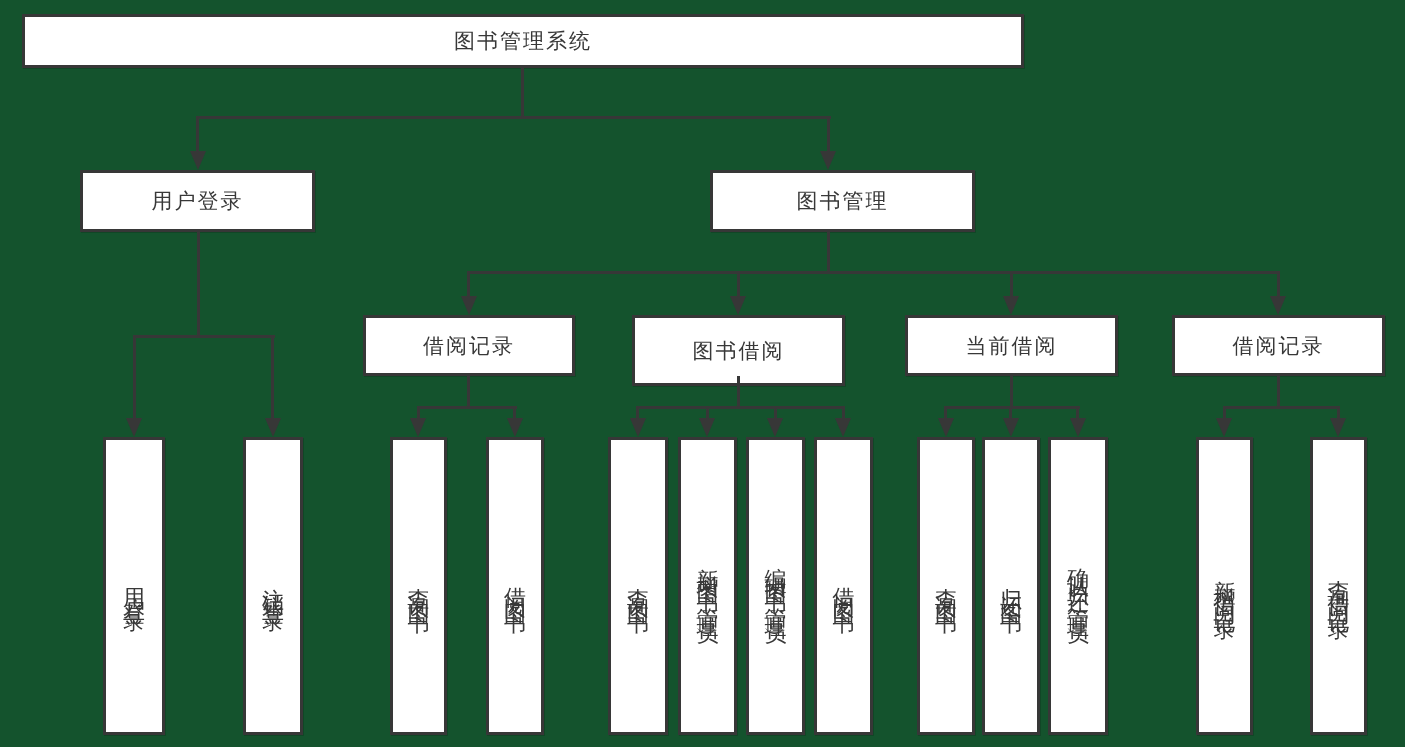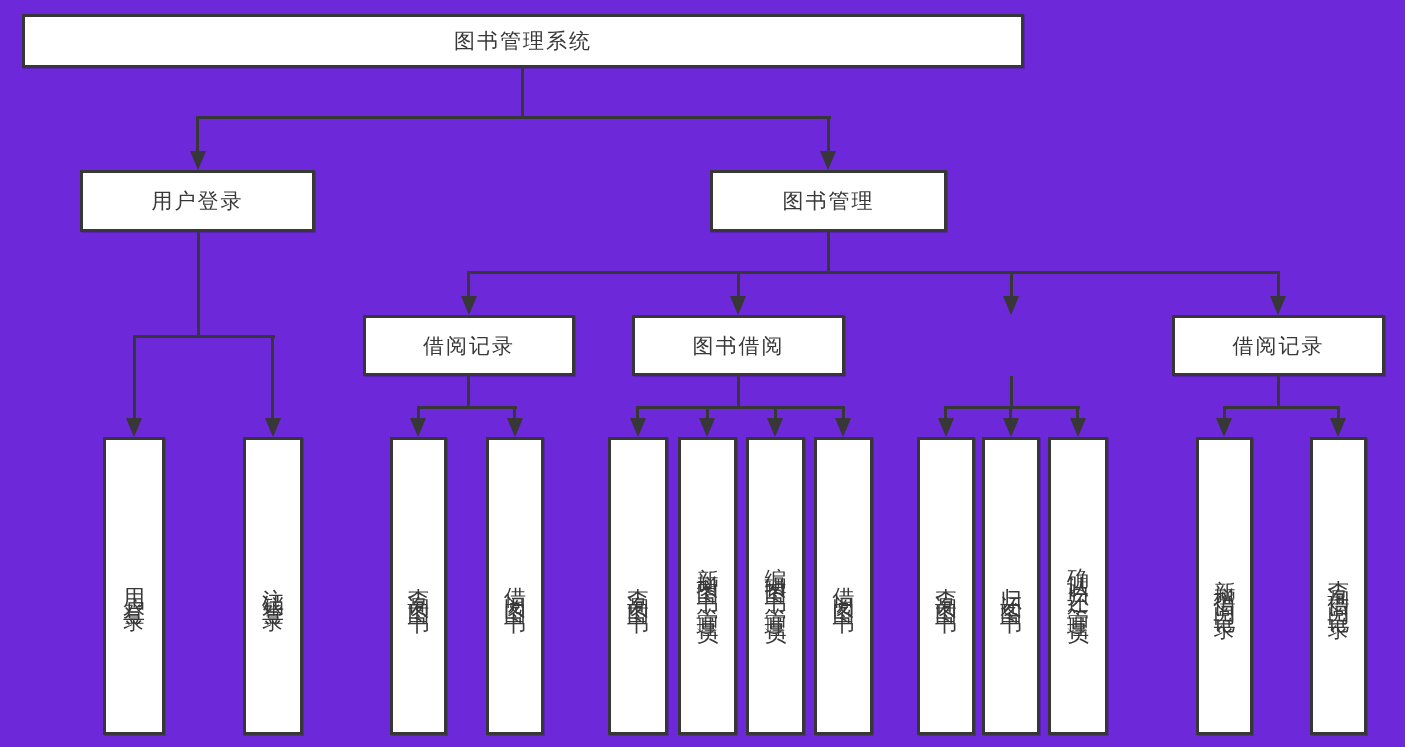--- a/index.html
+++ b/index.html
@@ -1,17 +1,17 @@
 <!DOCTYPE html>
 <html><head>
 <meta charset="utf-8">
 <style>
   html,body{margin:0;padding:0;background:#ffffff;}
   .canvas{
-    position:relative;width:1405px;height:747px;background:#6d28d9;
+    position:relative;width:1405px;height:747px;background:#14532d;
     font-family:"Liberation Sans","DejaVu Sans",sans-serif;color:#383838;
     overflow:hidden;
   }
   .box{
     position:absolute;background:#ffffff;border:3px solid #373737;
     box-sizing:border-box;display:flex;align-items:center;justify-content:center;
     box-shadow:1px 1px 0 rgba(0,0,0,0.15);
   }
   .hnode{font-size:21px;letter-spacing:2px;}
   .root{left:22px;top:14px;width:1002px;height:54px;}
@@ -37,29 +37,32 @@
 
 <div class="canvas">
 
   <div class="box root hnode">
     <span>图书管理系统</span>
   </div>
 
   <div class="box hnode" style="left:80px;top:170px;width:235px;height:62px;">
     <span>用户登录</span>
   </div>
-  <div class="box hnode" style="left:710px;top:170px;width:237px;height:62px;">
+  <div class="box hnode" style="left:710px;top:170px;width:265px;height:62px;">
     <span>图书管理</span>
   </div>
 
   <div class="box hnode" style="left:363px;top:315px;width:212px;height:61px;">
     <span>借阅记录</span>
   </div>
-  <div class="box hnode" style="left:632px;top:315px;width:213px;height:61px;">
+  <div class="box hnode" style="left:632px;top:315px;width:213px;height:71px;">
     <span>图书借阅</span>
+  </div>
+  <div class="box hnode" style="left:905px;top:315px;width:213px;height:61px;">
+    <span>当前借阅</span>
   </div>
   <div class="box hnode" style="left:1172px;top:315px;width:213px;height:61px;">
     <span>借阅记录</span>
   </div>
 
   <div class="box leaf" style="left:103px;width:62px;">
     <span>用户登录</span>
   </div>
   <div class="box leaf" style="left:243px;width:60px;">
     <span>注销登录</span>

